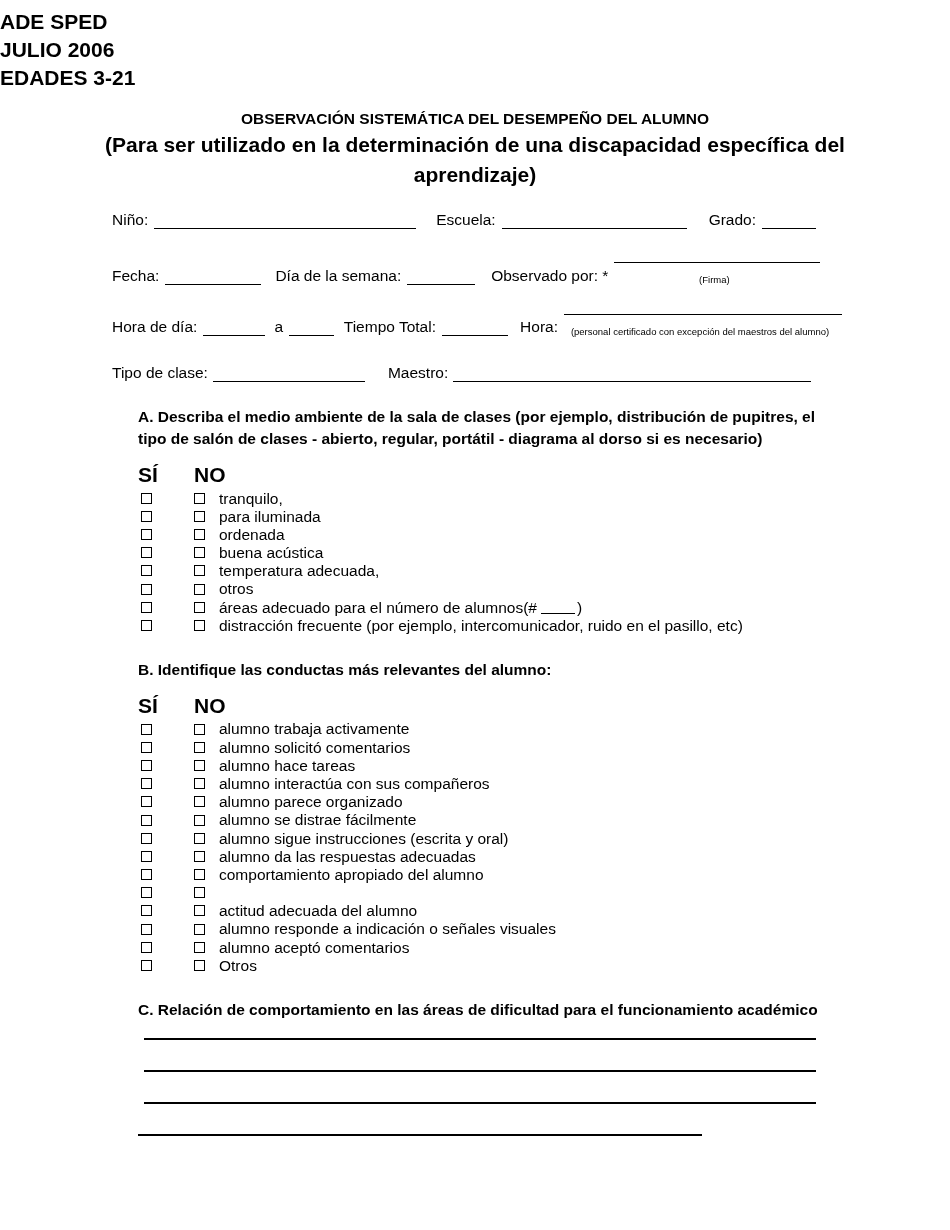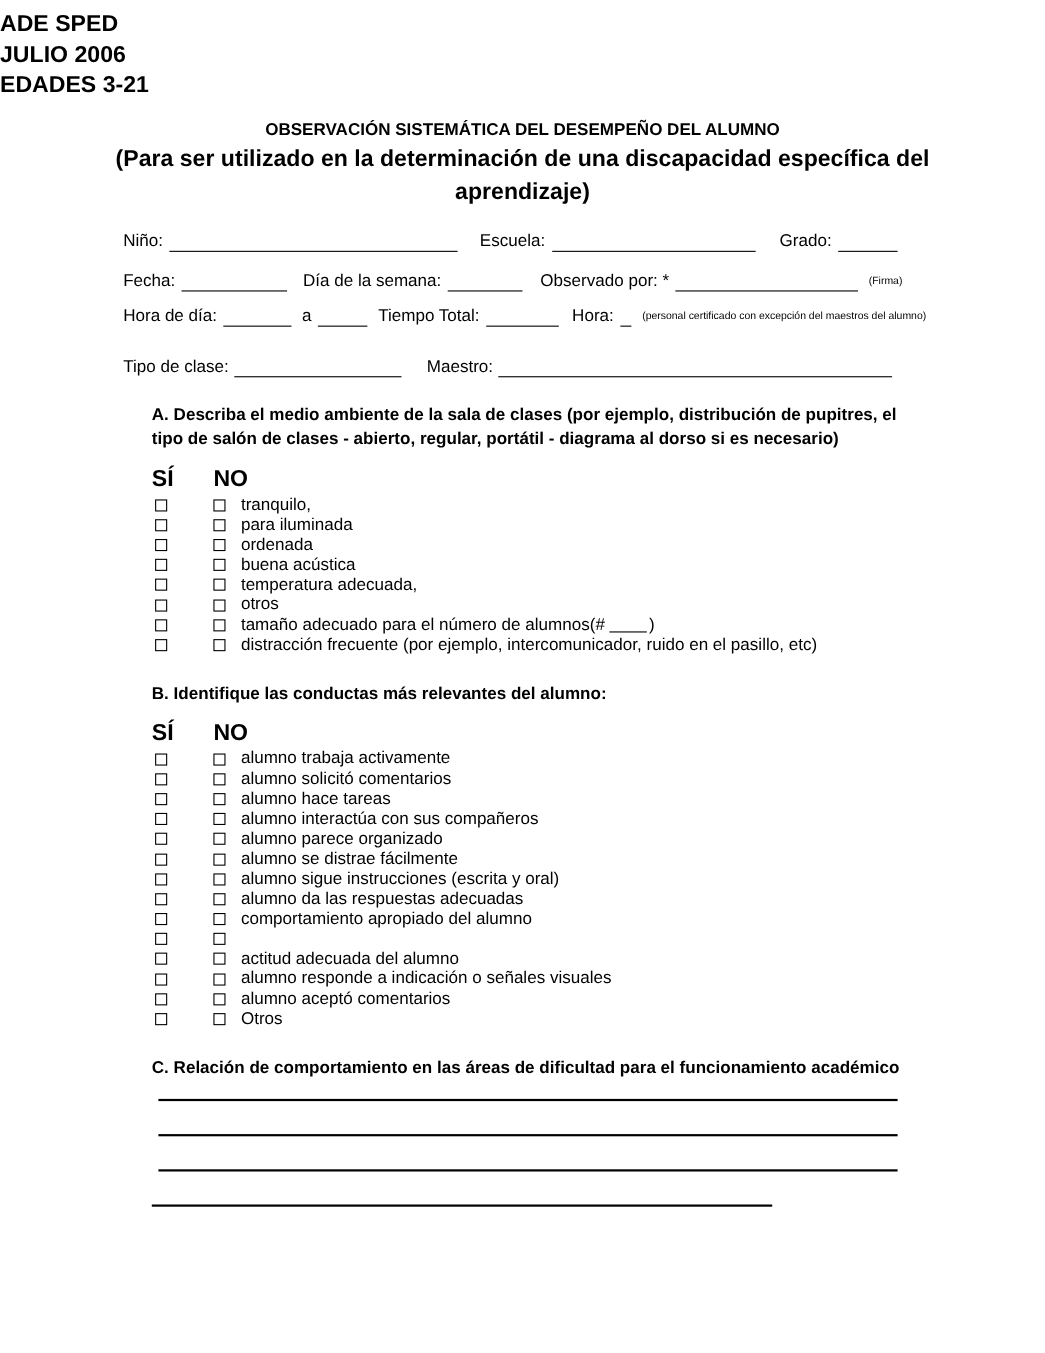--- a/index.html
+++ b/index.html
@@ -72,21 +72,21 @@
     margin: 0 5px;
   }
   .tiny {
     font-size: 9.5px;
     font-weight: normal;
     text-align: center;
     line-height: 1;
   }
   .sub-note-wrap {
     display: flex;
-    flex-direction: row;
+    flex-direction: column;
     gap: 10px;
   }
 
   
   .section {
     padding: 0 110px 0 138px;
   }
   .sec-head {
     font-weight: bold;
     font-size: 15.5px;
@@ -277,21 +277,21 @@
         </span>
       <span class="cb-label">otros</span>
     </div>
     <div class="cb-row">
       <span class="cell-yes">
           <span class="cb"></span>
         </span>
       <span class="cell-no">
           <span class="cb"></span>
         </span>
-      <span class="cb-label">tamaño adecuado para el número de alumnos(#</span>
+      <span class="cb-label">áreas adecuado para el número de alumnos(#</span>
       <span class="smallblank" style="margin:0 2px 0 4px;"></span>
       <span>)</span>
     </div>
     <div class="cb-row">
       <span class="cell-yes">
           <span class="cb"></span>
         </span>
       <span class="cell-no">
           <span class="cb"></span>
         </span>

